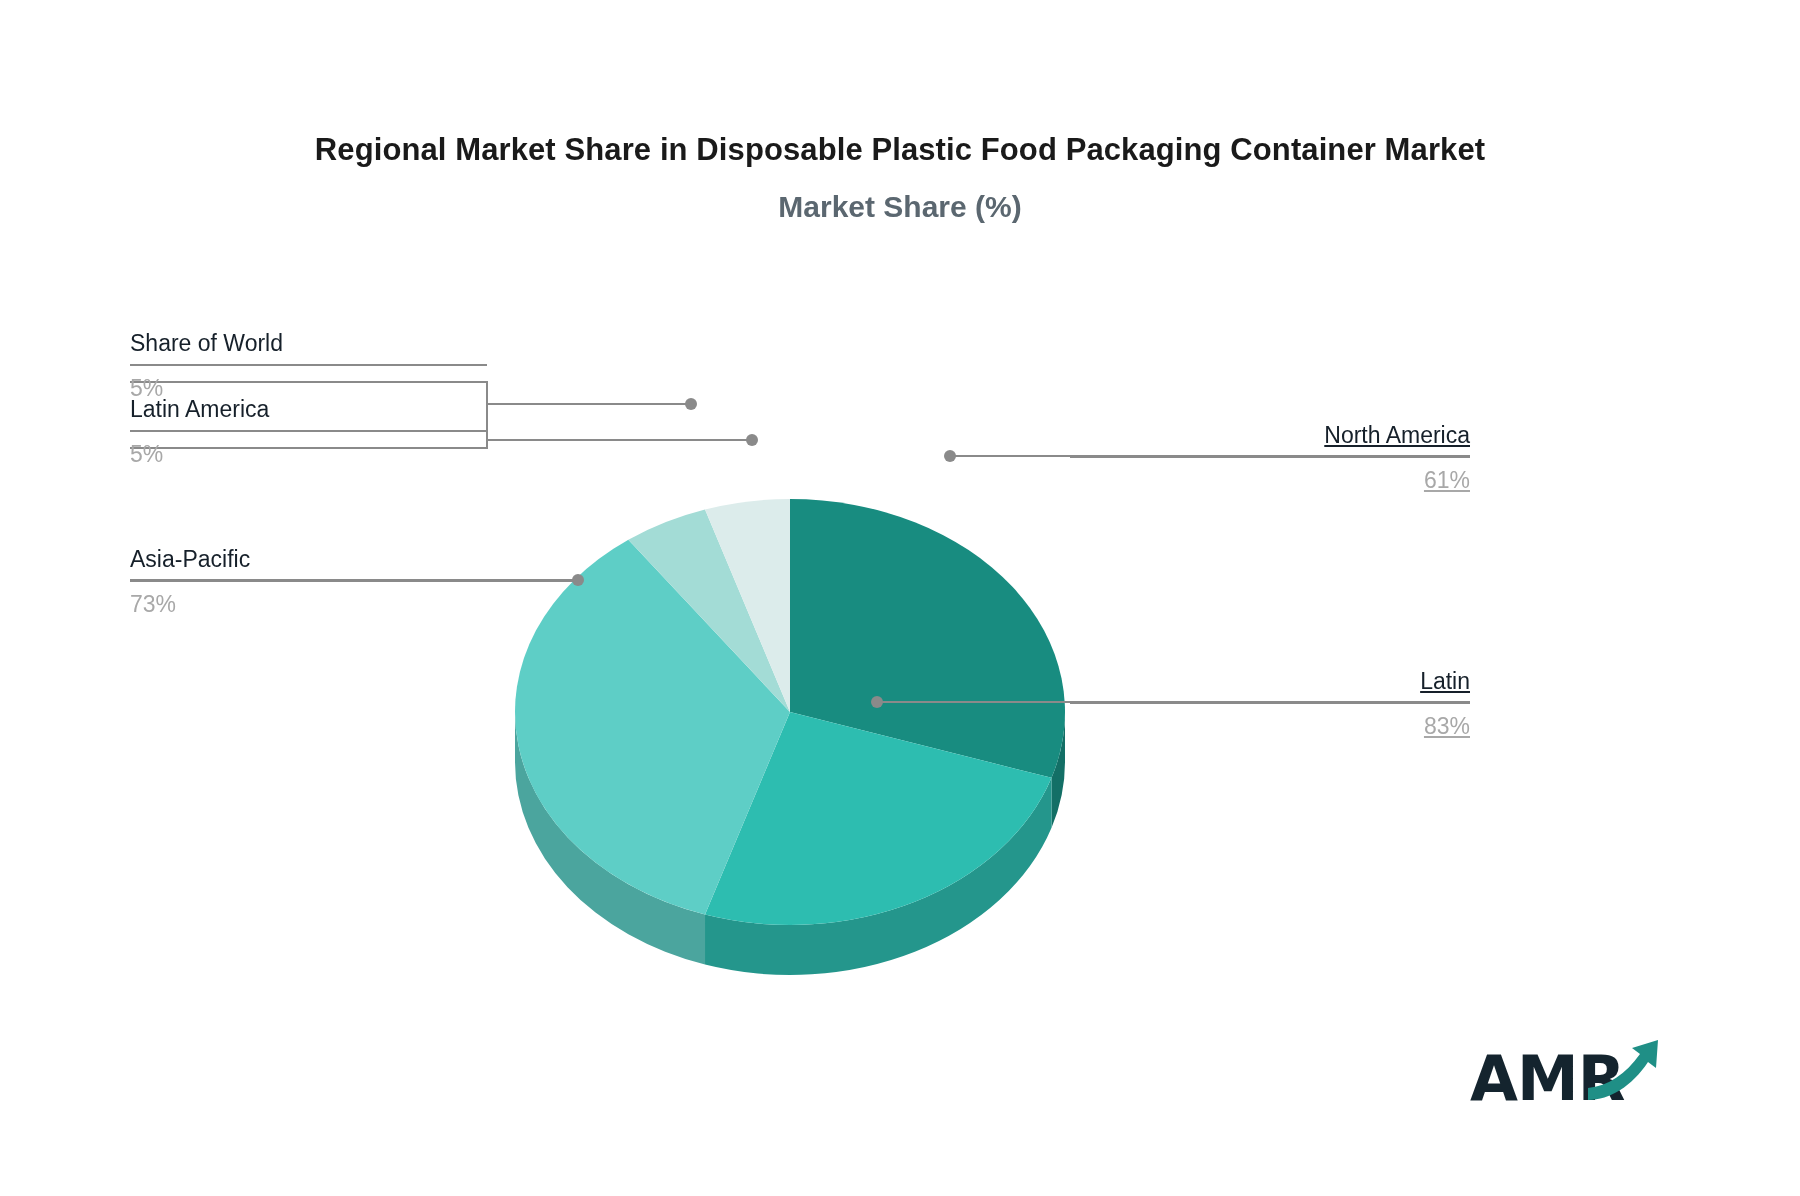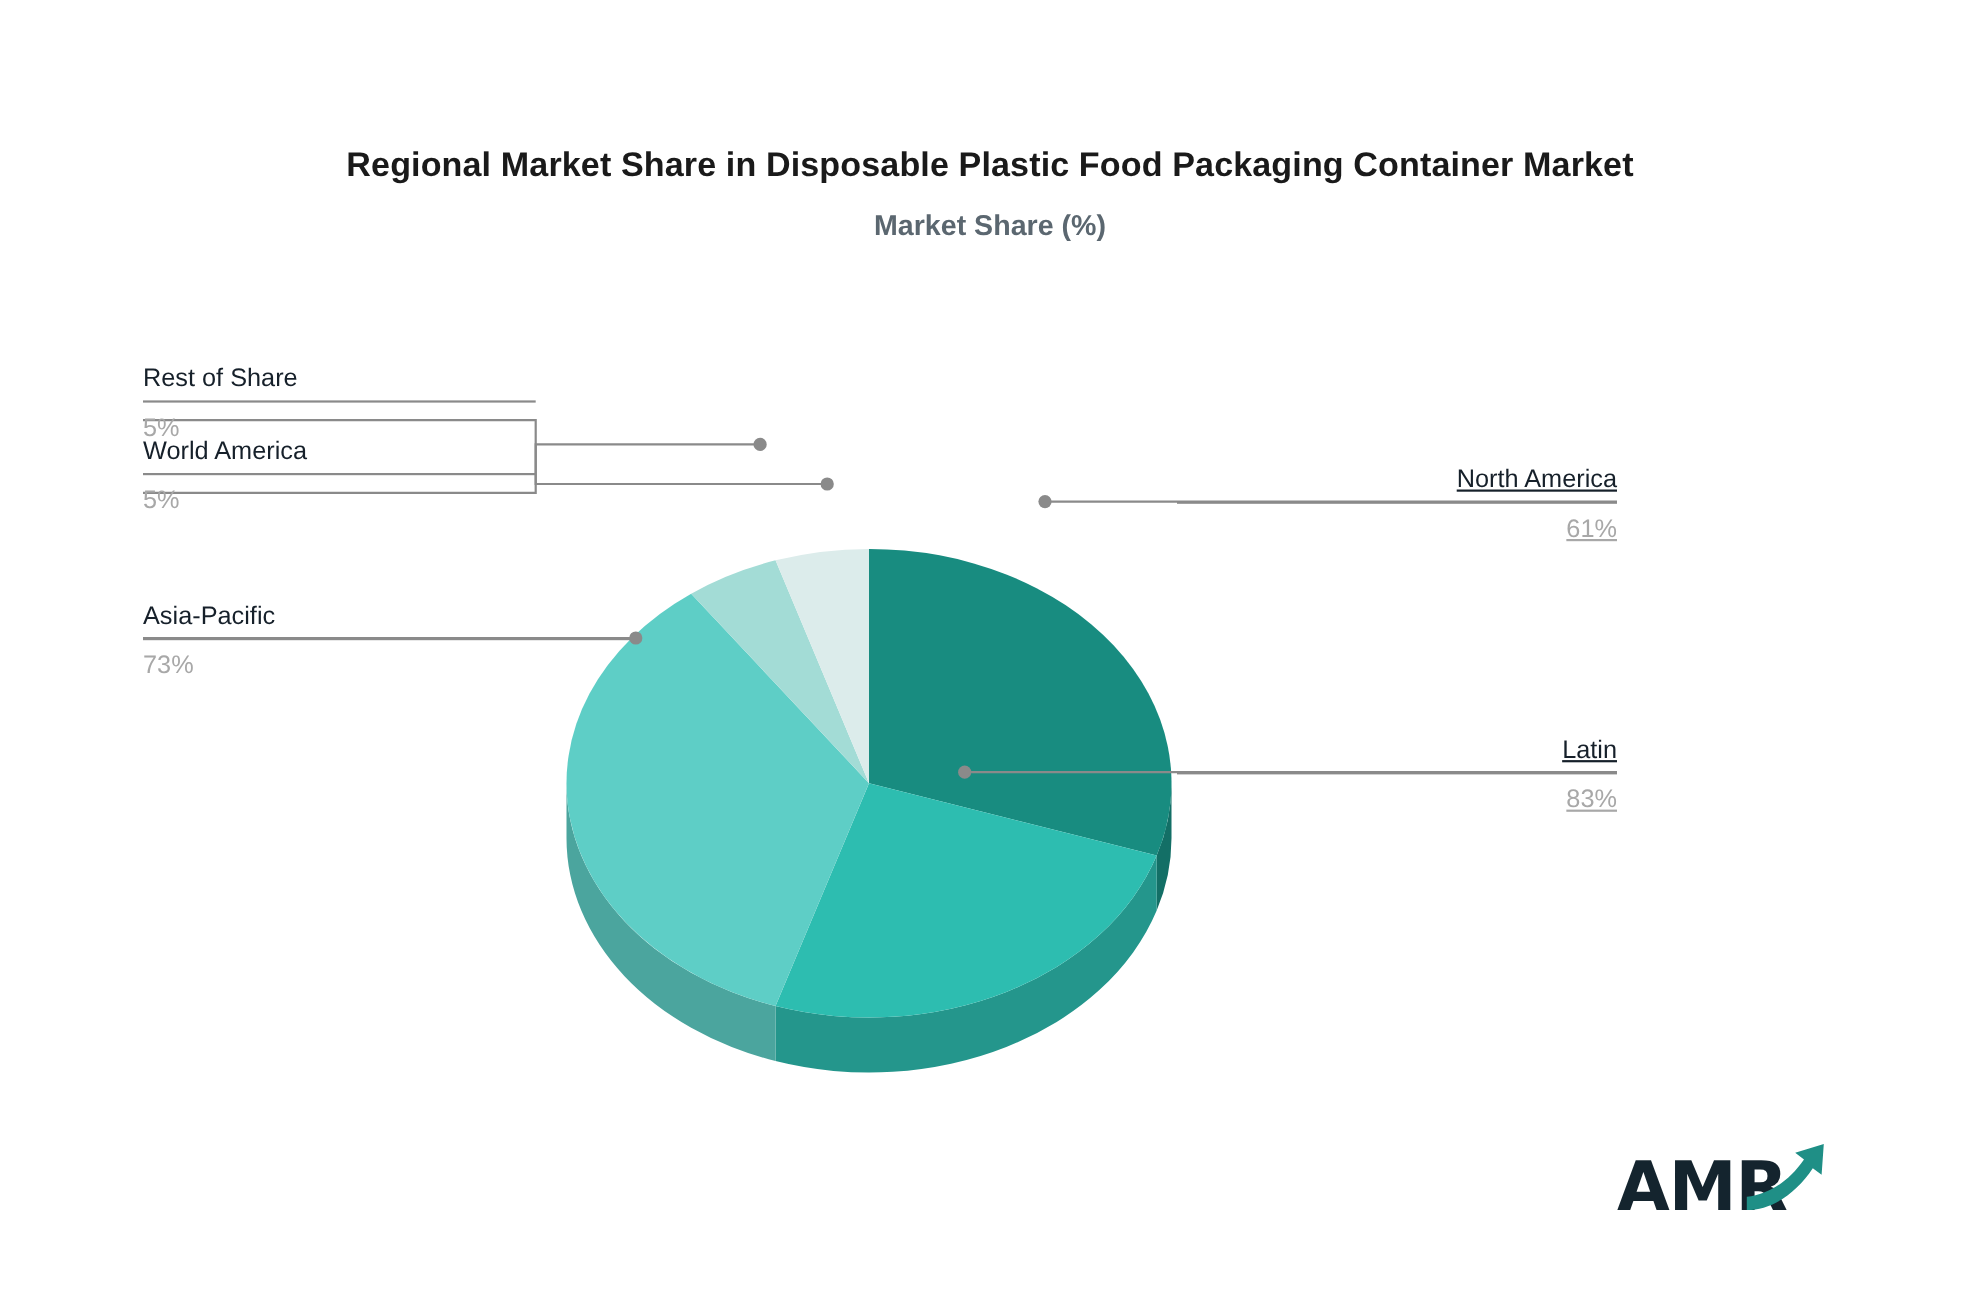--- a/index.html
+++ b/index.html
@@ -31,21 +31,21 @@
     font-weight: bold;
     color: #1a1a1a;
     letter-spacing: 0.1px;
   }
   .subtitle {
     position: absolute;
     top: 190px;
     left: 0;
     width: 1800px;
     text-align: center;
-    font-size: 26px;
+    font-size: 30px;
     font-weight: bold;
     color: #5b6770;
   }
 
   
   .pie-stage {
     position: absolute;
     left: 0;
     top: 0;
     width: 1800px;
@@ -142,27 +142,27 @@
         <circle cx="752" cy="440" r="6"></circle>
         <circle cx="691" cy="404" r="6"></circle>
         <circle cx="578" cy="580" r="6"></circle>
         <circle cx="950" cy="456" r="6"></circle>
         <circle cx="877" cy="702" r="6"></circle>
       </g>
     </svg>
   </div>
 
   <div class="callout left" style="left:130px; top:332px; width:357px;">
-    <div class="lbl">Rest of Share</div>
+    <div class="lbl">Share of World</div>
     <div class="rule"></div>
     <div class="val">5%</div>
   </div>
 
   <div class="callout left" style="left:130px; top:398px; width:357px;">
-    <div class="lbl">World America</div>
+    <div class="lbl">Latin America</div>
     <div class="rule"></div>
     <div class="val">5%</div>
   </div>
 
   <div class="callout left" style="left:130px; top:548px; width:448px;">
     <div class="lbl">Asia-Pacific</div>
     <div class="rule"></div>
     <div class="val">73%</div>
   </div>
 

